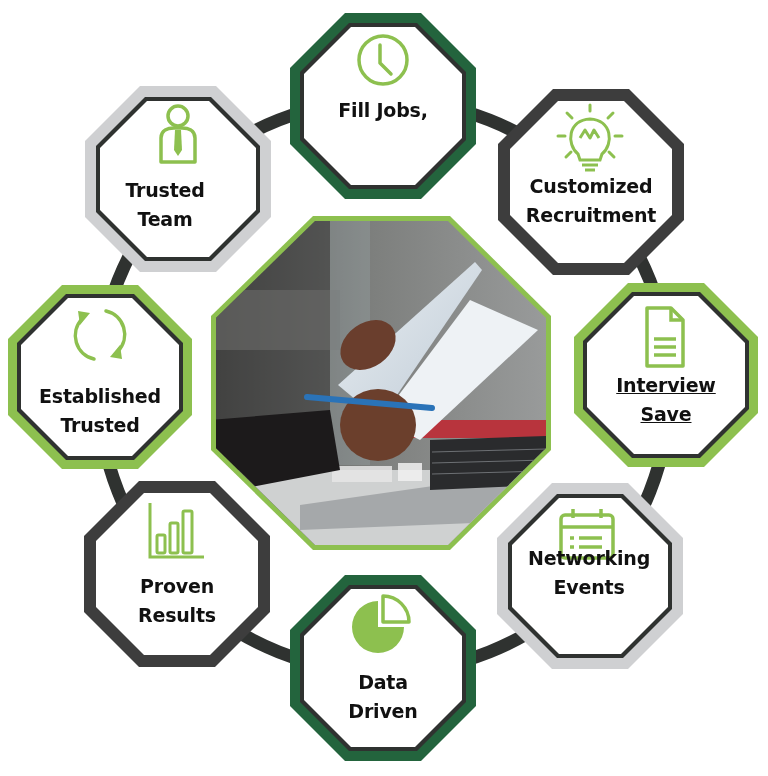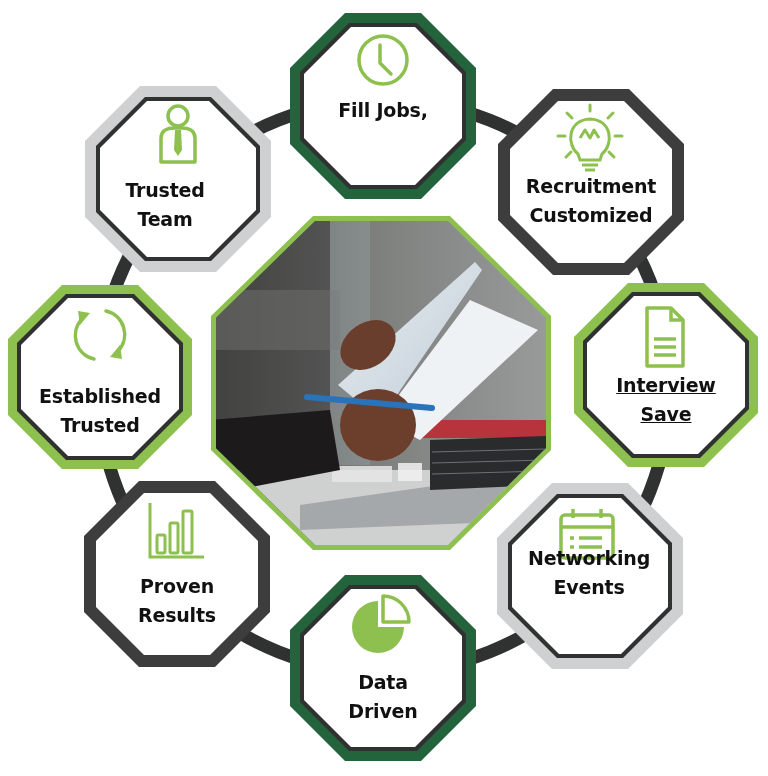--- a/index.html
+++ b/index.html
@@ -170,22 +170,22 @@
         <polygon points="-3,-6 3,-6 4,14 0,20 -4,14" fill="#8dc04f"></polygon>
       </g>
     </g>
   </svg>
 
   
   <div class="node-label" style="left:298px; top:96px;">
     <span>Fill Jobs,</span>
   </div>
   <div class="node-label" style="left:506px; top:172px;">
+    <span>Customized</span>
     <span>Recruitment</span>
-    <span>Customized</span>
   </div>
   <div class="node-label" style="left:581px; top:371px;text-decoration:underline;">
     <span>Interview</span>
     <span>Save</span>
   </div>
   <div class="node-label" style="left:504px; top:544px;">
     <span>Networking</span>
     <span>Events</span>
   </div>
   <div class="node-label" style="left:298px; top:668px;">

